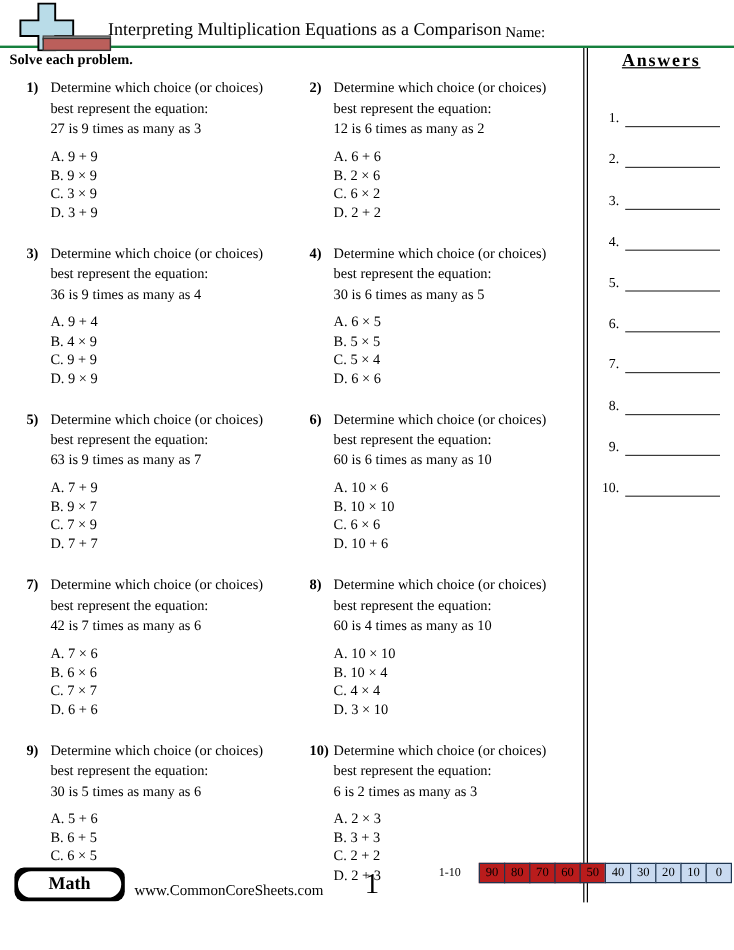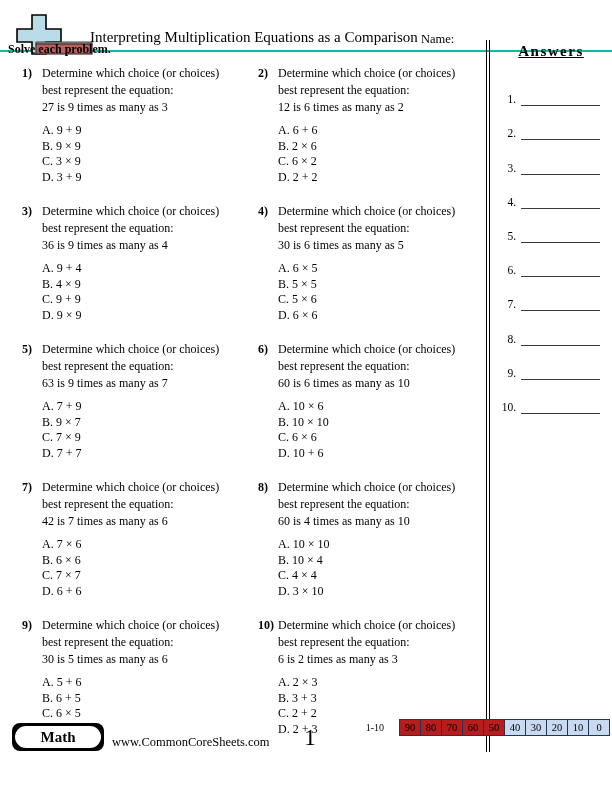--- a/index.html
+++ b/index.html
@@ -1,19 +1,19 @@
 <!DOCTYPE html>
 <html><head>
 <meta charset="utf-8">
 <style>
   html,body{margin:0;padding:0;background:#fff;}
   body{width:612px;height:792px;position:relative;font-family:"Liberation Serif",serif;color:#000;overflow:hidden;}
 
   
-  .header{position:absolute;top:12px;left:0;right:0;height:38px;border-bottom:2px solid #14b8a6;}
+  .header{position:absolute;top:0;left:0;right:0;height:38px;border-bottom:2px solid #15803d;}
   .logo{position:absolute;left:12px;top:1px;width:84px;height:42px;}
   .page-title{position:absolute;left:90px;top:17px;font-size:15px;white-space:nowrap;}
   .name-label{position:absolute;left:421px;top:20px;font-size:12.5px;}
 
   
   .content{position:absolute;top:40px;left:0;right:0;height:712px;display:flex;}
   .main{flex:0 0 486px;}
   .divider{flex:0 0 2px;border-left:1px solid #000;border-right:1px solid #000;}
   .answers-col{flex:1;}
 
@@ -114,21 +114,21 @@
 
       <div class="problem">
         <span class="p-num">4)</span>
         <div class="p-body">
           <div class="p-line">Determine which choice (or choices)</div>
           <div class="p-line">best represent the equation:</div>
           <div class="p-line">30 is 6 times as many as 5</div>
           <div class="choices">
             <div class="choice"><span class="lbl">A.</span><span>6 × 5</span></div>
             <div class="choice"><span class="lbl">B.</span><span>5 × 5</span></div>
-            <div class="choice"><span class="lbl">C.</span><span>5 × 6</span></div>
+            <div class="choice"><span class="lbl">C.</span><span>5 × 4</span></div>
             <div class="choice"><span class="lbl">D.</span><span>6 × 6</span></div>
           </div>
         </div>
       </div>
 
       <div class="problem">
         <span class="p-num">5)</span>
         <div class="p-body">
           <div class="p-line">Determine which choice (or choices)</div>
           <div class="p-line">best represent the equation:</div>

